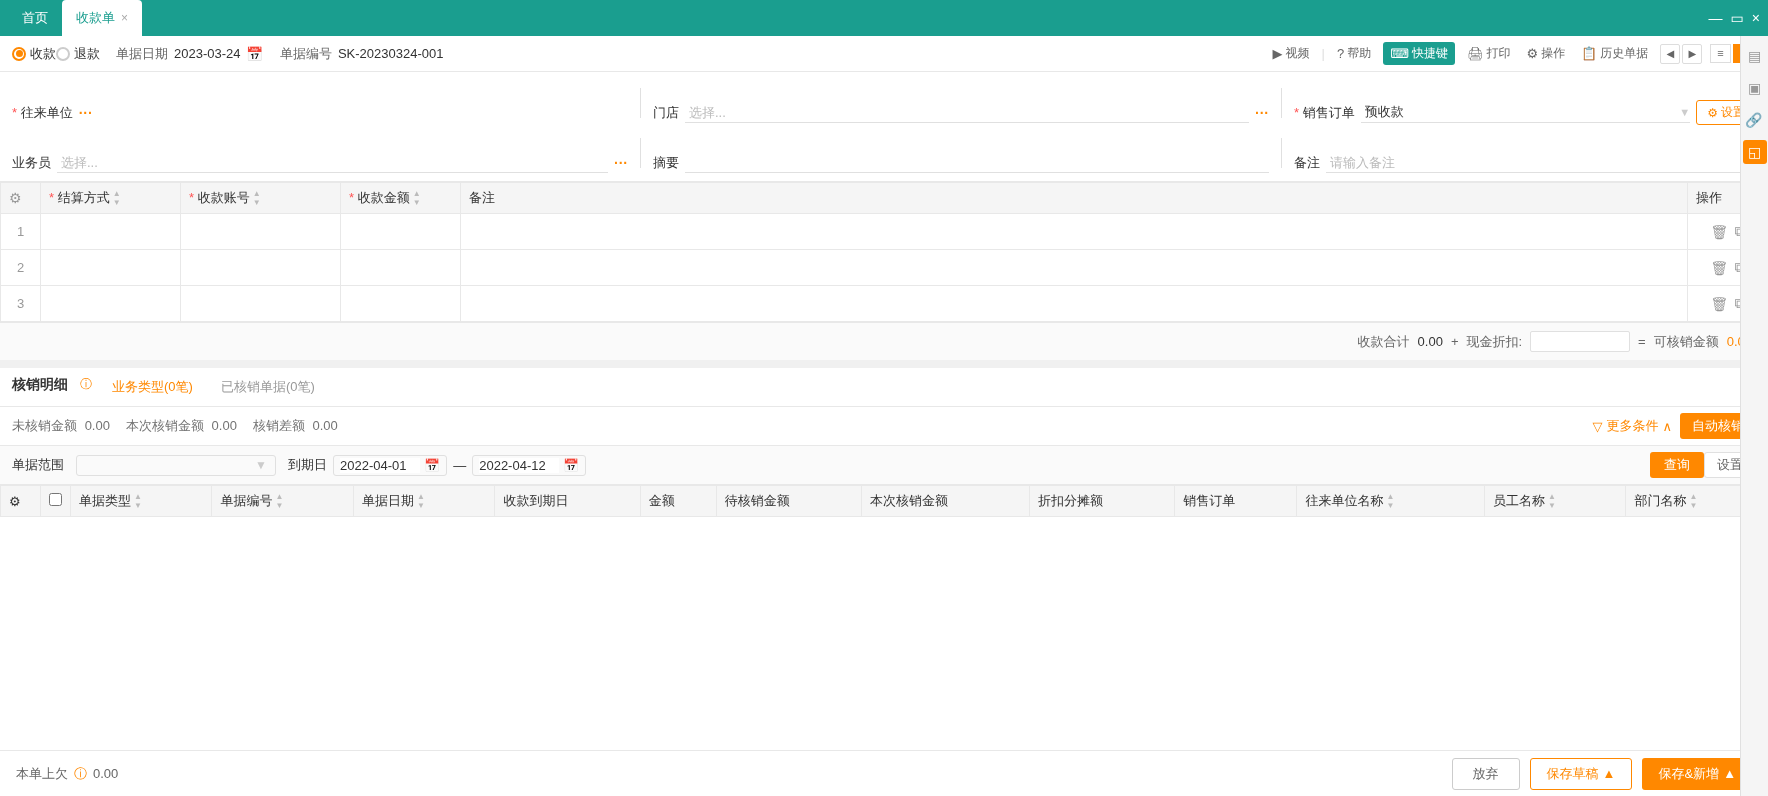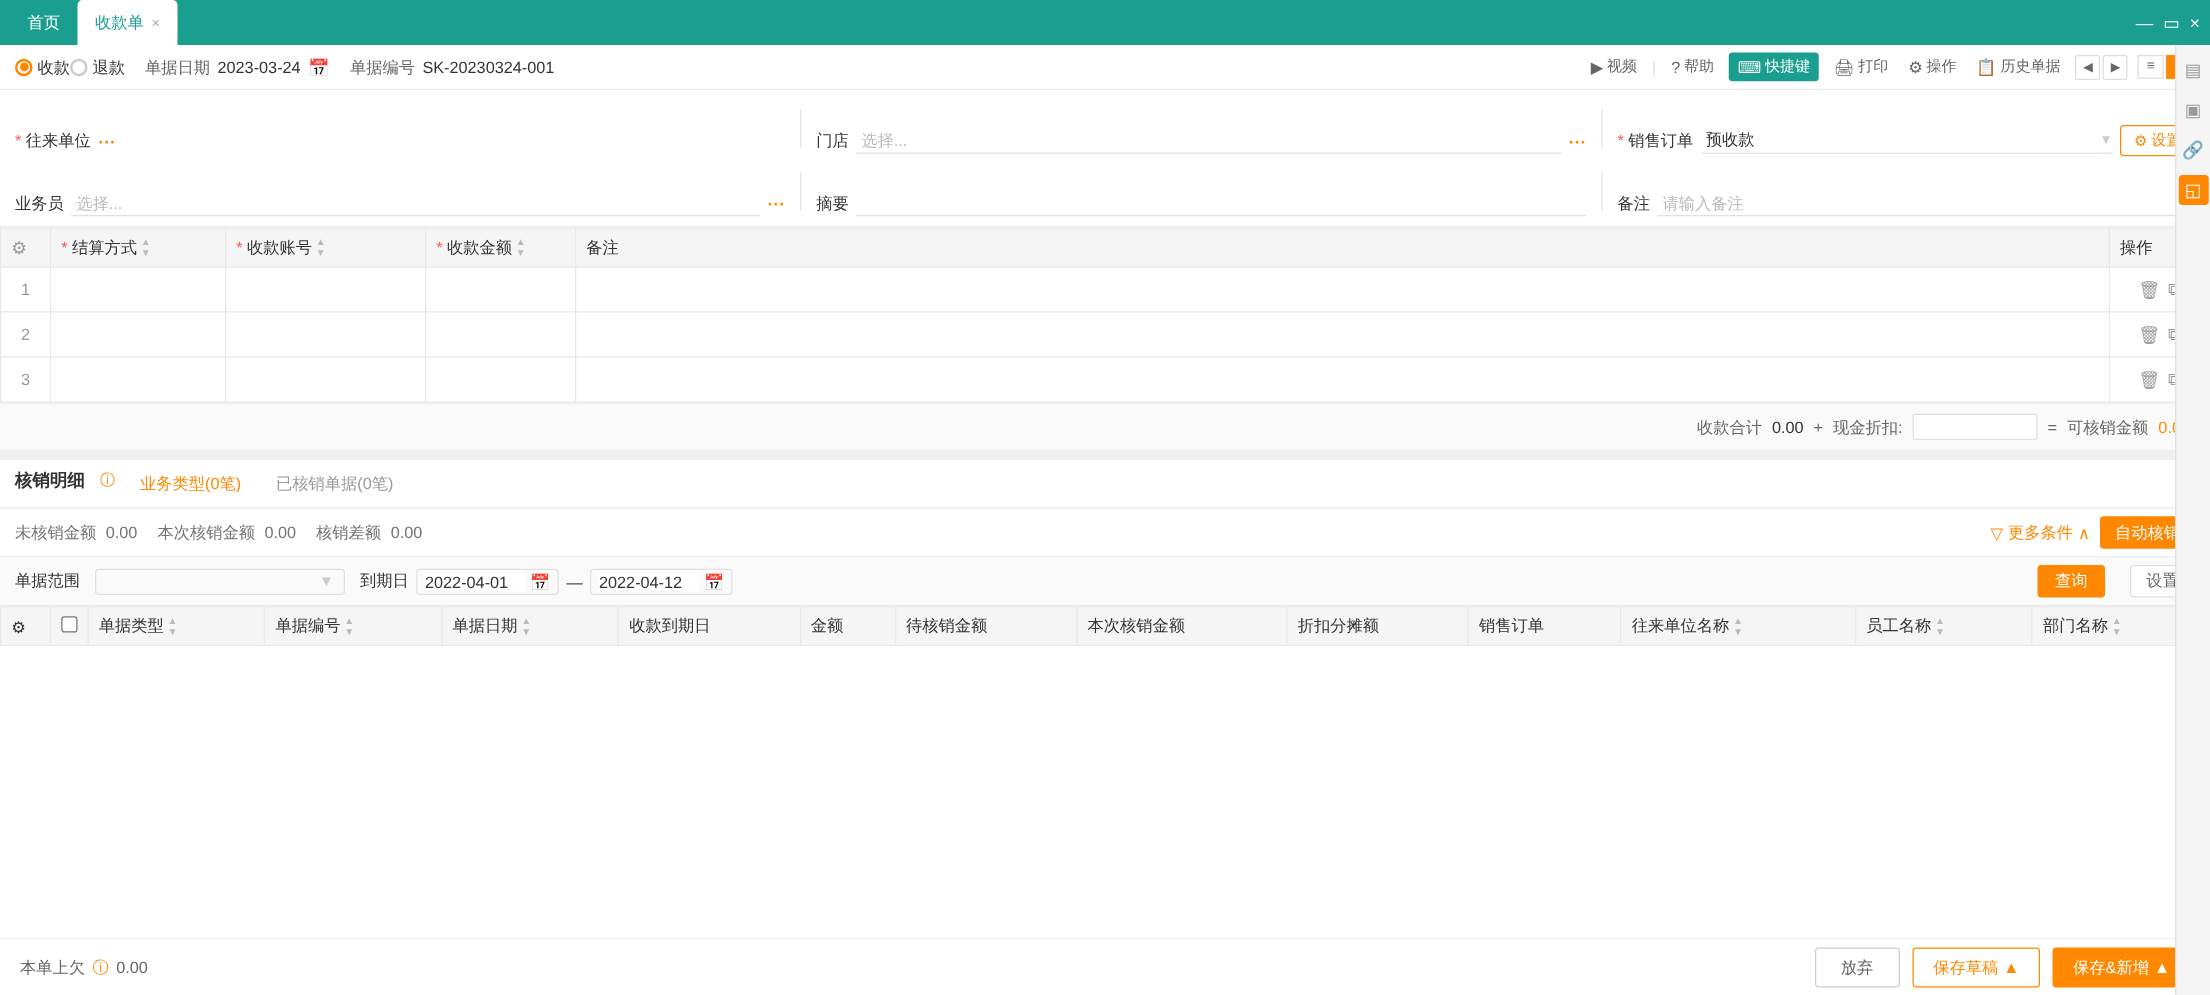--- a/index.html
+++ b/index.html
@@ -835,21 +835,21 @@
           <input type="text" value="2022-04-01" style="">
           <span class="date-icon">📅</span>
         </div>
         <span>—</span>
         <div class="date-input-wrap">
           <input type="text" value="2022-04-12" style="">
           <span class="date-icon">📅</span>
         </div>
       </div>
 
-      <div style="margin-left:auto;display:flex;gap:20px">
+      <div style="margin-left:auto;display:flex;gap:0">
         <button class="query-btn">查询</button>
         <button class="setting-btn2">设置</button>
       </div>
     </div>
 
     <div class="hexiao-table-section">
       <table class="hexiao-table">
         <thead>
           <tr>
             <th style="width:40px">

